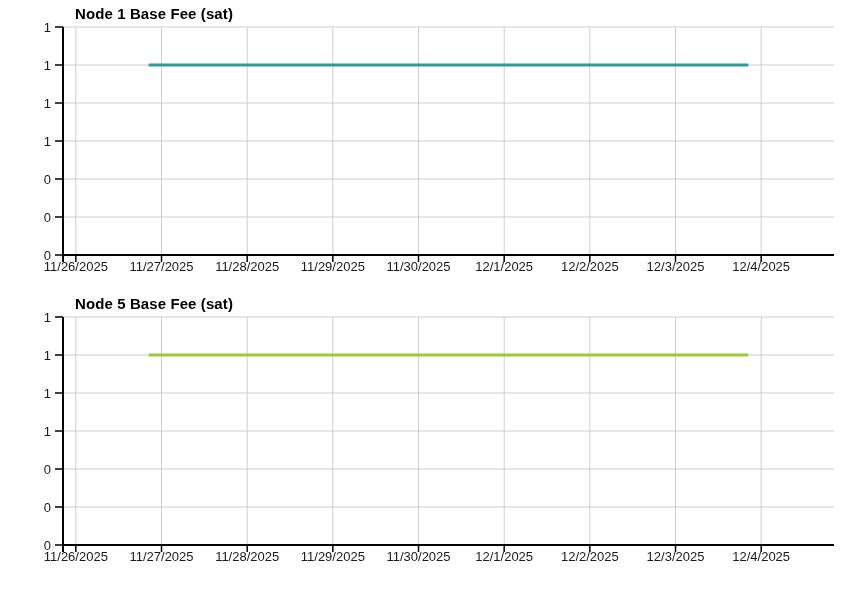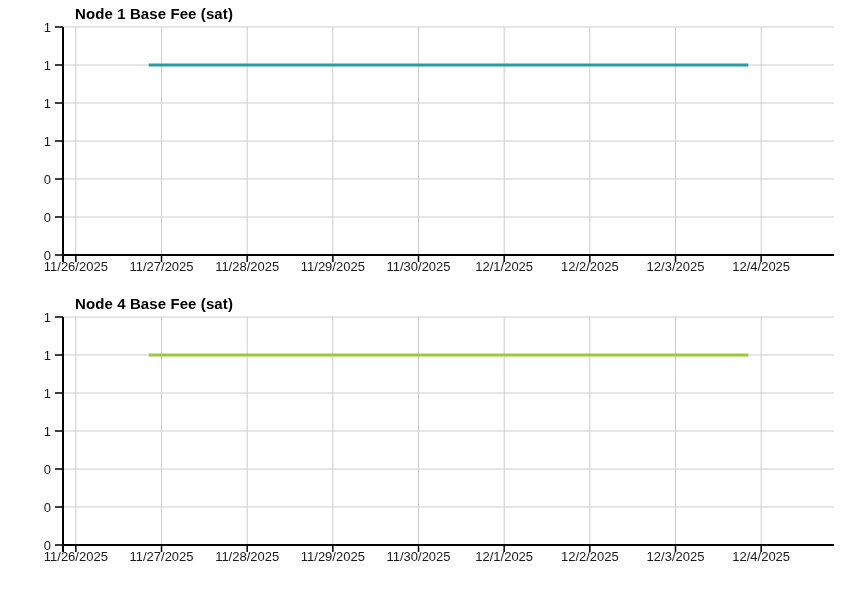--- a/index.html
+++ b/index.html
@@ -98,21 +98,21 @@
         <line x1="63" x2="834" y1="255" y2="255" stroke="#cdcdcd" stroke-width="1"></line>
         <line x1="55" x2="63" y1="255" y2="255" stroke="#000000" stroke-width="1.5"></line>
         <text x="51" y="255" dy="0.35em" text-anchor="end" fill="#1a1a1a" class="tick-label">0</text>
         <line x1="63" x2="834" y1="255" y2="255" stroke="#000000" stroke-width="2"></line>
         <line x1="63" x2="63" y1="27" y2="262" stroke="#000000" stroke-width="2"></line>
         <line x1="148.66666666666666" y1="65" x2="748.3333333333333" y2="65" stroke="#299D9E" stroke-width="3" stroke-linecap="butt"></line>
       </svg>
   </section>
 
   <section class="chart" style="top:290px">
-    <h2 class="chart-title" style="color: rgb(0, 0, 0);">Node 4 Base Fee (sat)</h2>
+    <h2 class="chart-title" style="color: rgb(0, 0, 0);">Node 5 Base Fee (sat)</h2>
     <svg class="plot" width="860" height="285" viewBox="0 0 860 285">
         <line x1="75.85" x2="75.85" y1="27" y2="255" stroke="#cdcdcd" stroke-width="1"></line>
         <line x1="75.85" x2="75.85" y1="255" y2="262" stroke="#000000" stroke-width="1.5"></line>
         <text x="75.85" y="271" text-anchor="middle" fill="#1a1a1a" class="tick-label">11/26/2025</text>
         <line x1="161.51666666666665" x2="161.51666666666665" y1="27" y2="255" stroke="#cdcdcd" stroke-width="1"></line>
         <line x1="161.51666666666665" x2="161.51666666666665" y1="255" y2="262" stroke="#000000" stroke-width="1.5"></line>
         <text x="161.51666666666665" y="271" text-anchor="middle" fill="#1a1a1a" class="tick-label">11/27/2025</text>
         <line x1="247.1833333333333" x2="247.1833333333333" y1="27" y2="255" stroke="#cdcdcd" stroke-width="1"></line>
         <line x1="247.1833333333333" x2="247.1833333333333" y1="255" y2="262" stroke="#000000" stroke-width="1.5"></line>
         <text x="247.1833333333333" y="271" text-anchor="middle" fill="#1a1a1a" class="tick-label">11/28/2025</text>

